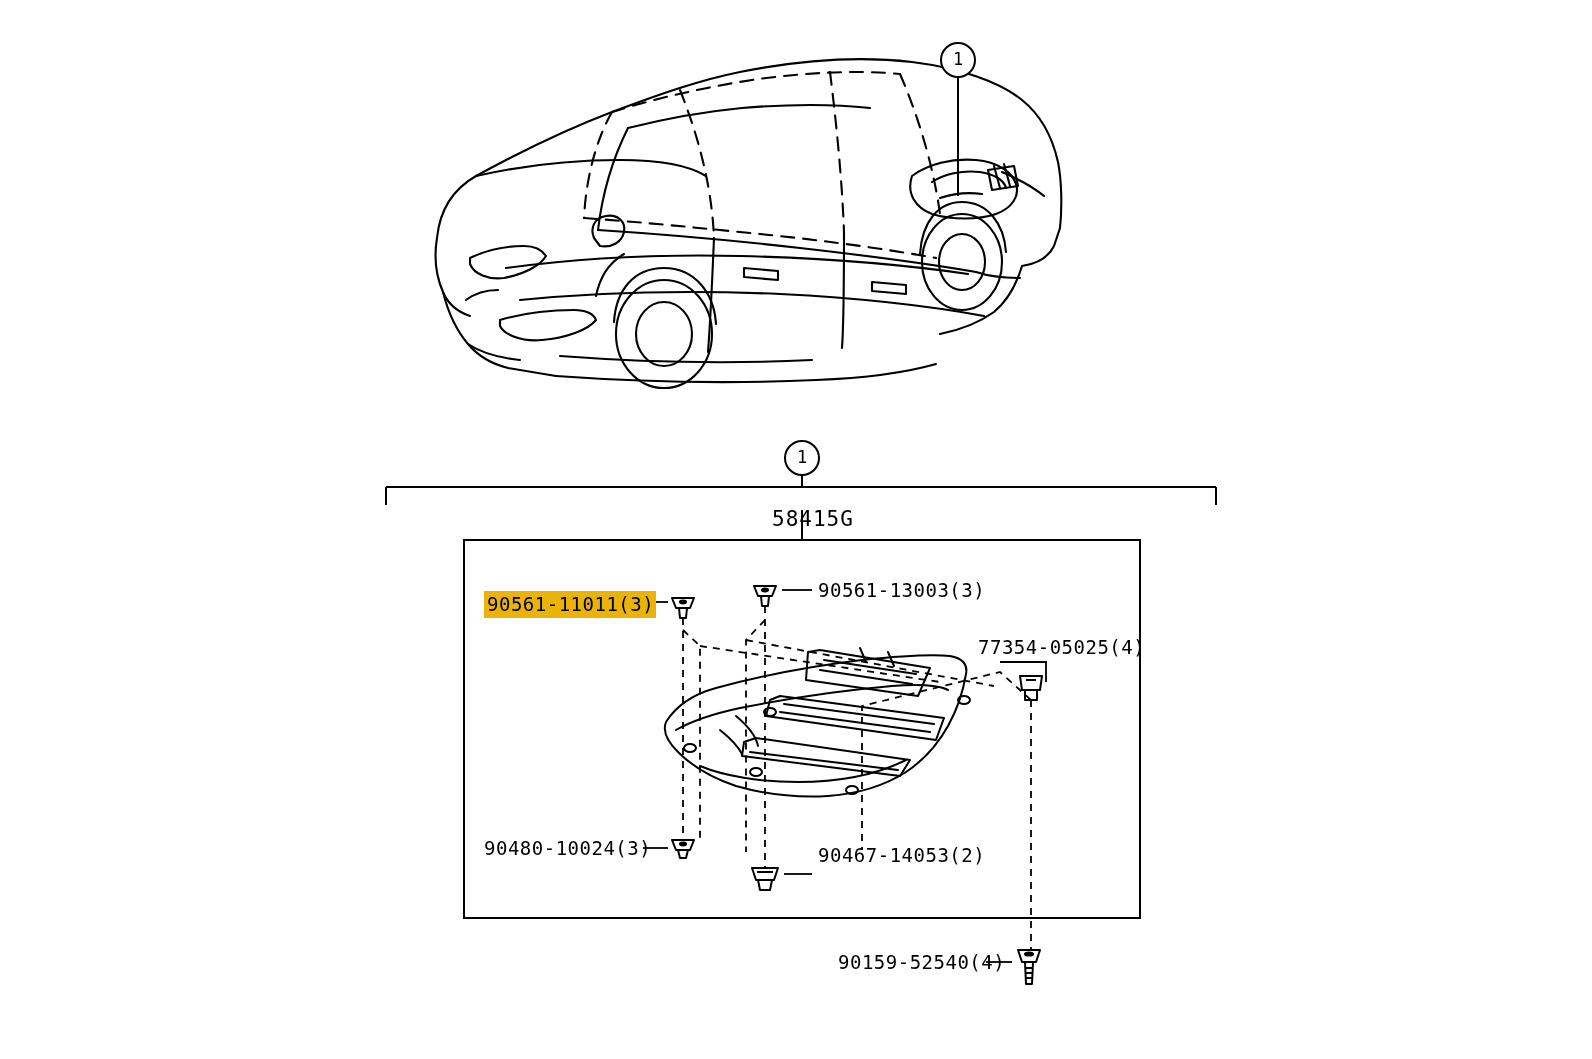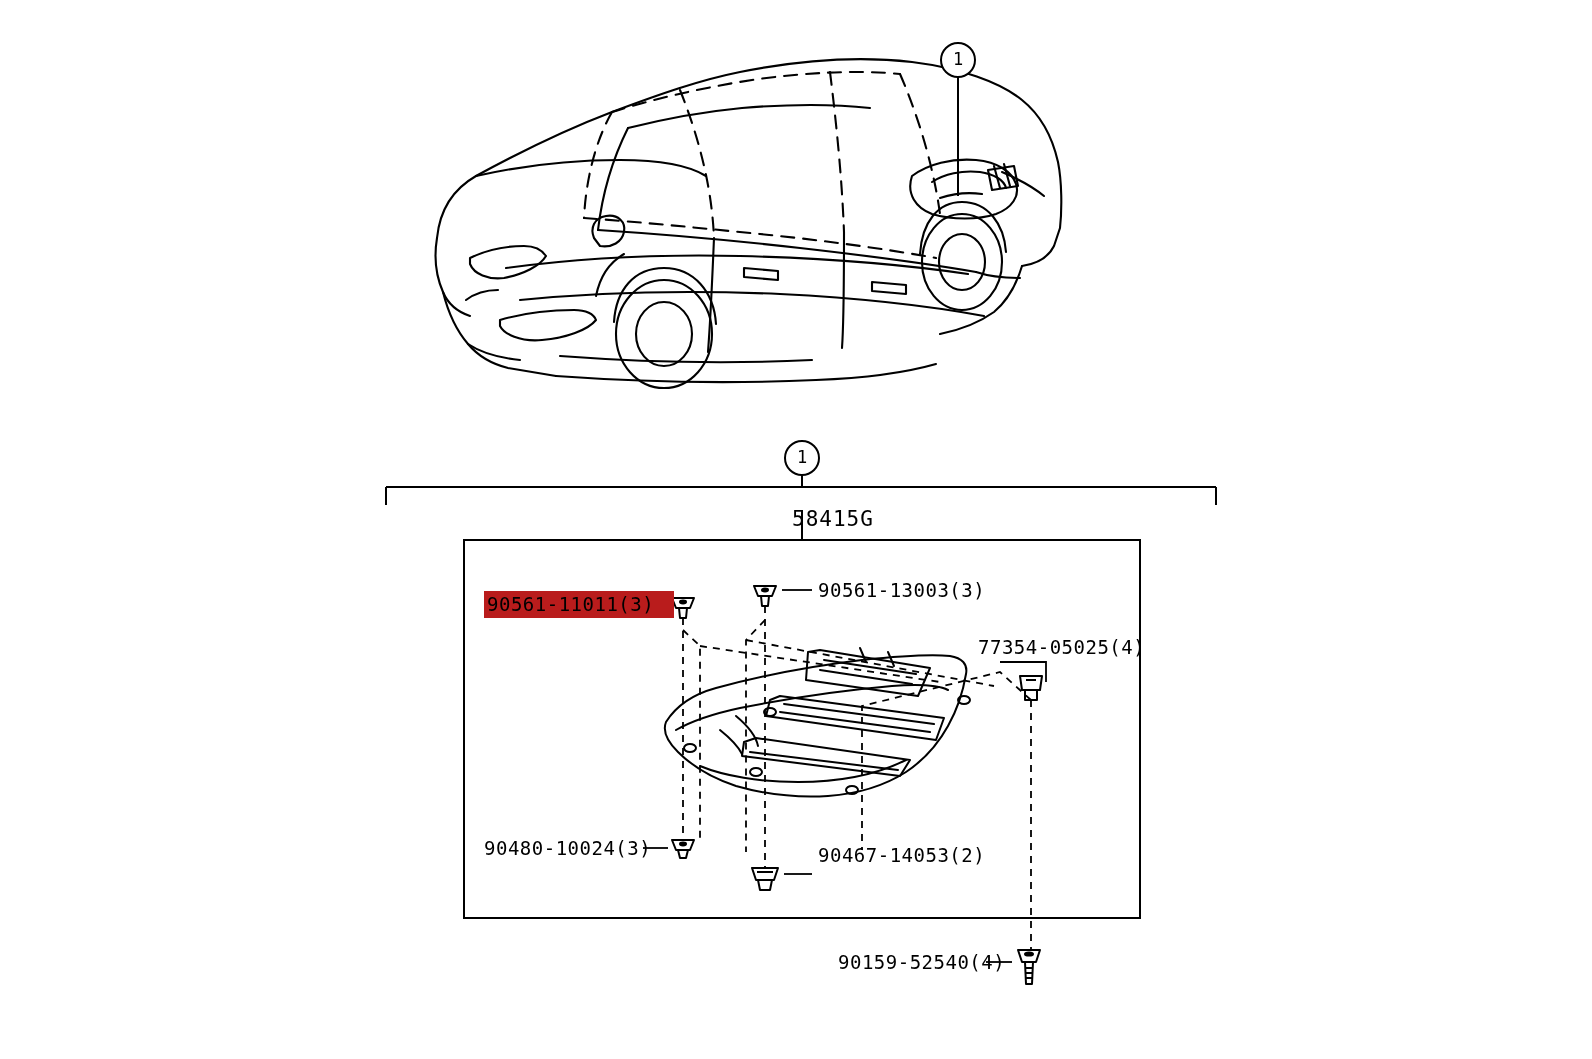--- a/index.html
+++ b/index.html
@@ -24,27 +24,26 @@
   }
   .lbl {
     position: absolute;
     font-family: "DejaVu Sans Mono", monospace;
     font-size: 19px;
     letter-spacing: 0.5px;
     color: #000000;
     white-space: nowrap;
   }
   .lbl.hl {
-    background: #b91c1c;
-    padding: 2px 20px 3px 3px;
+    background: #eab308;
+    padding: 2px 2px 3px 3px;
   }
   .lbl.big {
     font-size: 21px;
     letter-spacing: 1px;
-    margin-left: 20px;
   }
   .callout-num {
     position: absolute;
     font-family: "DejaVu Sans Mono", monospace;
     font-size: 17px;
     color: #000;
     text-align: center;
   }
 </style>
 </head>

